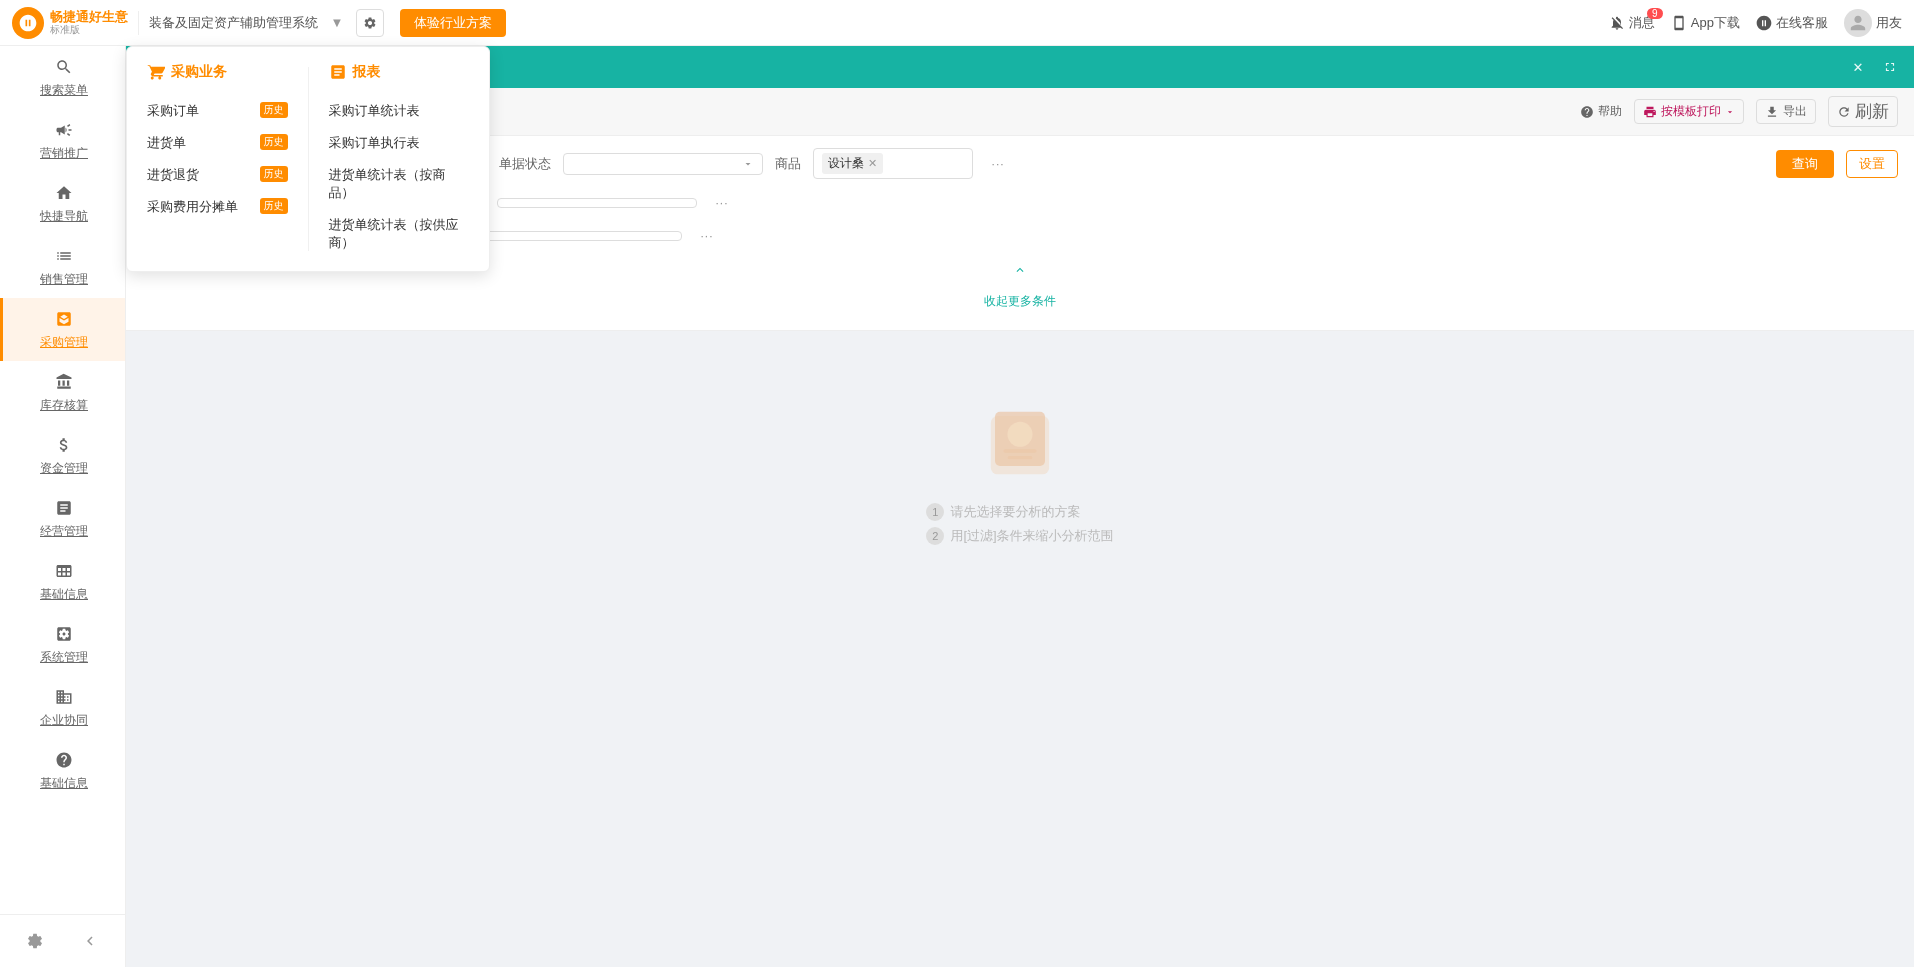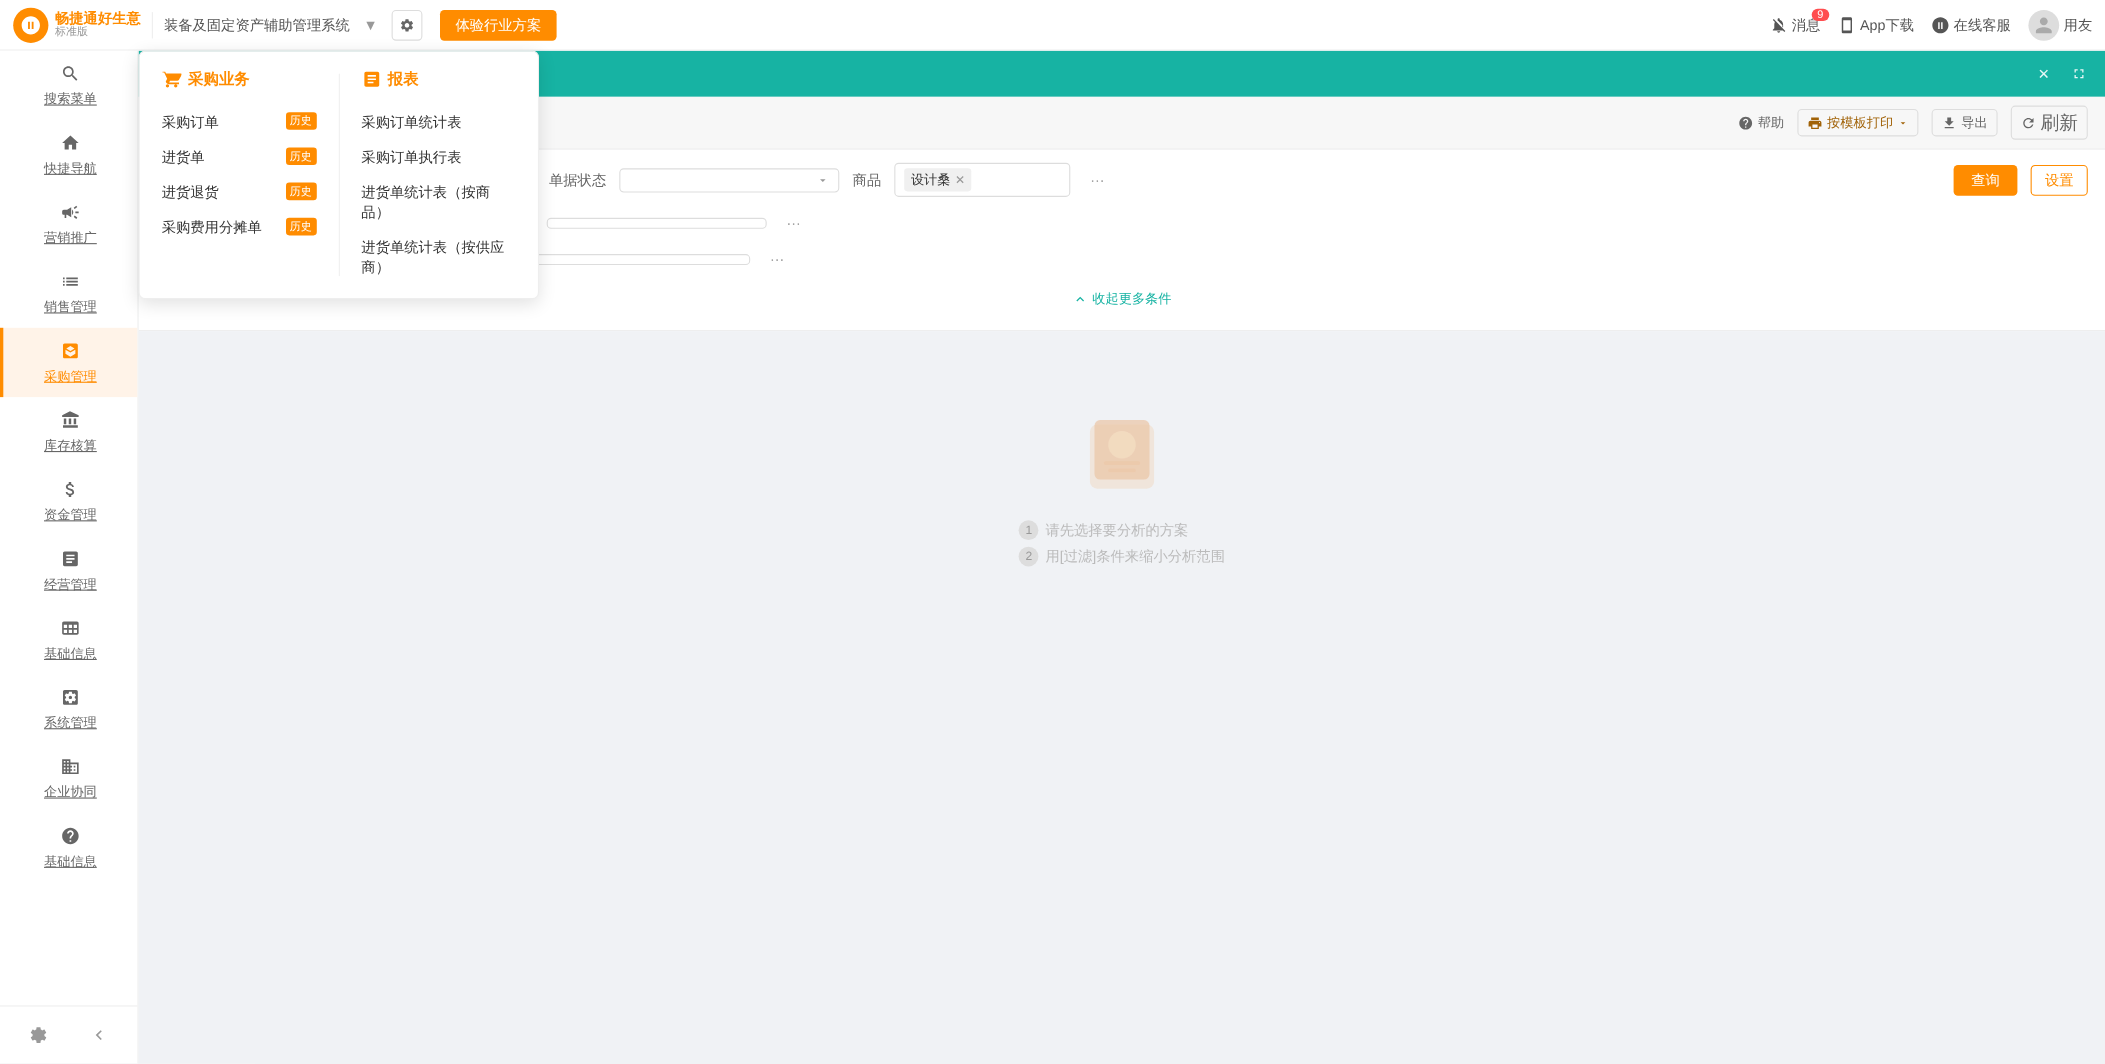--- a/index.html
+++ b/index.html
@@ -57,41 +57,41 @@
     .date-range { display: flex; align-items: center; gap: 4px; border: 1px solid #ddd; border-radius: 4px; padding: 4px 8px; font-size: 12px; background: #fff; }
     .date-quick { display: flex; gap: 0; }
     .date-quick-btn { border: 1px solid #ddd; padding: 3px 8px; font-size: 12px; cursor: pointer; background: #fff; color: #333; }
     .date-quick-btn:first-child { border-radius: 4px 0 0 4px; }
     .date-quick-btn:last-child { border-radius: 0 4px 4px 0; border-left: none; }
     .date-quick-btn.active { background: #17b3a3; color: #fff; border-color: #17b3a3; }
     .query-btn { background: #ff8c00; color: #fff; border: none; border-radius: 4px; padding: 5px 16px; cursor: pointer; font-size: 13px; }
     .setting-btn { border: 1px solid #ff8c00; color: #ff8c00; background: #fff; border-radius: 4px; padding: 4px 12px; cursor: pointer; font-size: 13px; }
     .rank-input { display: flex; align-items: center; gap: 6px; border: 1px solid #ddd; border-radius: 4px; padding: 4px 8px; background: #fff; }
     .dots-btn { color: #999; cursor: pointer; padding: 2px 6px; }
-    .collapse-btn { display: flex; align-items: center; gap: 4px; color: #17b3a3; cursor: pointer; font-size: 12px; margin: 8px auto; width: fit-content; }
+    .collapse-btn { display: flex; align-items: center; gap: 16px; color: #17b3a3; cursor: pointer; font-size: 12px; margin: 8px auto; width: fit-content; flex-direction: column; }
 
     
     .empty-state { display: flex; flex-direction: column; align-items: center; justify-content: center; padding: 60px 0; color: #999; }
     .empty-icon { width: 100px; height: 100px; margin-bottom: 12px; opacity: 0.6; }
     .empty-tips { display: flex; flex-direction: column; gap: 6px; font-size: 13px; color: #bbb; }
     .empty-tips .tip { display: flex; align-items: center; gap: 6px; }
     .tip-num { width: 18px; height: 18px; border-radius: 50%; background: #ddd; display: flex; align-items: center; justify-content: center; font-size: 11px; color: #999; }
 
     
     .dropdown-menu { position: absolute; top: 46px; left: 126px; background: #fff; border: 1px solid #eee; border-radius: 6px; box-shadow: 0 4px 16px rgba(0,0,0,0.12); z-index: 100; display: flex; min-width: 360px; padding: 12px 0; }
     .menu-section { flex: 1; padding: 0 12px; }
     .menu-section-title { display: flex; align-items: center; gap: 6px; font-size: 14px; font-weight: bold; color: #ff8c00; margin-bottom: 10px; padding: 4px 8px; }
     .menu-section-divider { width: 1px; background: #f0f0f0; margin: 8px 0; }
     .menu-item { display: flex; align-items: flex-start; justify-content: space-between; padding: 7px 8px; cursor: pointer; border-radius: 4px; color: #333; font-size: 13px; }
     .hist-badge { background: #ff8c00; color: #fff; font-size: 10px; border-radius: 3px; padding: 1px 4px; margin-left: 6px; }
 
     
     .header-toolbar { display: flex; align-items: center; gap: 12px; padding: 8px 16px; background: #fff; border-bottom: 1px solid #eee; }
     .help-btn { display: flex; align-items: center; gap: 4px; color: #666; cursor: pointer; font-size: 12px; }
-    .print-btn { display: flex; align-items: center; gap: 4px; color: #a16207; cursor: pointer; font-size: 12px; padding: 3px 8px; border: 1px solid #ddd; border-radius: 4px; text-align: right; }
+    .print-btn { display: flex; align-items: center; gap: 4px; color: #be185d; cursor: pointer; font-size: 12px; padding: 3px 8px; border: 1px solid #ddd; border-radius: 4px; text-align: right; }
     .export-btn { display: flex; align-items: center; gap: 4px; color: #666; cursor: pointer; font-size: 12px; padding: 3px 8px; border: 1px solid #ddd; border-radius: 4px; }
     .refresh-btn { display: flex; align-items: center; gap: 4px; color: #666; cursor: pointer; font-size: 17px; padding: 3px 8px; border: 1px solid #ddd; border-radius: 4px; }
 
     .section-header { background: #f7f7f7; border-bottom: 1px solid #eee; }
   </style>
 </head>
 <body>
 
 <div class="app-container">
 
@@ -157,32 +157,32 @@
           <div class="icon">
             <svg width="18" height="18" viewBox="0 0 24 24" fill="currentColor">
                 <path d="M15.5 14h-.79l-.28-.27C15.41 12.59 16 11.11 16 9.5 16 5.91 13.09 3 9.5 3S3 5.91 3 9.5 5.91 16 9.5 16c1.61 0 3.09-.59 4.23-1.57l.27.28v.79l5 4.99L20.49 19l-4.99-5zm-6 0C7.01 14 5 11.99 5 9.5S7.01 5 9.5 5 14 7.01 14 9.5 11.99 14 9.5 14z"></path>
               </svg>
           </div>
           <span>搜索菜单</span>
         </div>
         <div class="sidebar-item">
           <div class="icon">
             <svg width="18" height="18" viewBox="0 0 24 24" fill="currentColor">
+                <path d="M18 11v2h4v-2h-4zm-2 6.61c.96.71 2.21 1.65 3.2 2.39.4-.53.8-1.07 1.2-1.6-.99-.74-2.24-1.68-3.2-2.4-.4.54-.8 1.08-1.2 1.61zM20.4 5.6c-.4-.53-.8-1.07-1.2-1.6-.99.74-2.24 1.68-3.2 2.4.4.53.8 1.07 1.2 1.6.96-.72 2.21-1.65 3.2-2.4zM4 9c-1.1 0-2 .9-2 2v2c0 1.1.9 2 2 2h1v4h2v-4h1l5 3V6L8 9H4zm11.5 3c0-1.33-.58-2.53-1.5-3.35v6.69c.92-.81 1.5-2.01 1.5-3.34z"></path>
+              </svg>
+          </div>
+          <span>营销推广</span>
+        </div>
+        <div class="sidebar-item">
+          <div class="icon">
+            <svg width="18" height="18" viewBox="0 0 24 24" fill="currentColor">
                 <path d="M10 20v-6h4v6h5v-8h3L12 3 2 12h3v8z"></path>
               </svg>
           </div>
           <span>快捷导航</span>
-        </div>
-        <div class="sidebar-item">
-          <div class="icon">
-            <svg width="18" height="18" viewBox="0 0 24 24" fill="currentColor">
-                <path d="M18 11v2h4v-2h-4zm-2 6.61c.96.71 2.21 1.65 3.2 2.39.4-.53.8-1.07 1.2-1.6-.99-.74-2.24-1.68-3.2-2.4-.4.54-.8 1.08-1.2 1.61zM20.4 5.6c-.4-.53-.8-1.07-1.2-1.6-.99.74-2.24 1.68-3.2 2.4.4.53.8 1.07 1.2 1.6.96-.72 2.21-1.65 3.2-2.4zM4 9c-1.1 0-2 .9-2 2v2c0 1.1.9 2 2 2h1v4h2v-4h1l5 3V6L8 9H4zm11.5 3c0-1.33-.58-2.53-1.5-3.35v6.69c.92-.81 1.5-2.01 1.5-3.34z"></path>
-              </svg>
-          </div>
-          <span>营销推广</span>
         </div>
         <div class="sidebar-item">
           <div class="icon">
             <svg width="18" height="18" viewBox="0 0 24 24" fill="currentColor">
                 <path d="M3 13h2v-2H3v2zm0 4h2v-2H3v2zm0-8h2V7H3v2zm4 4h14v-2H7v2zm0 4h14v-2H7v2zM7 7v2h14V7H7z"></path>
               </svg>
           </div>
           <span>销售管理</span>
         </div>
         <div class="sidebar-item active">

